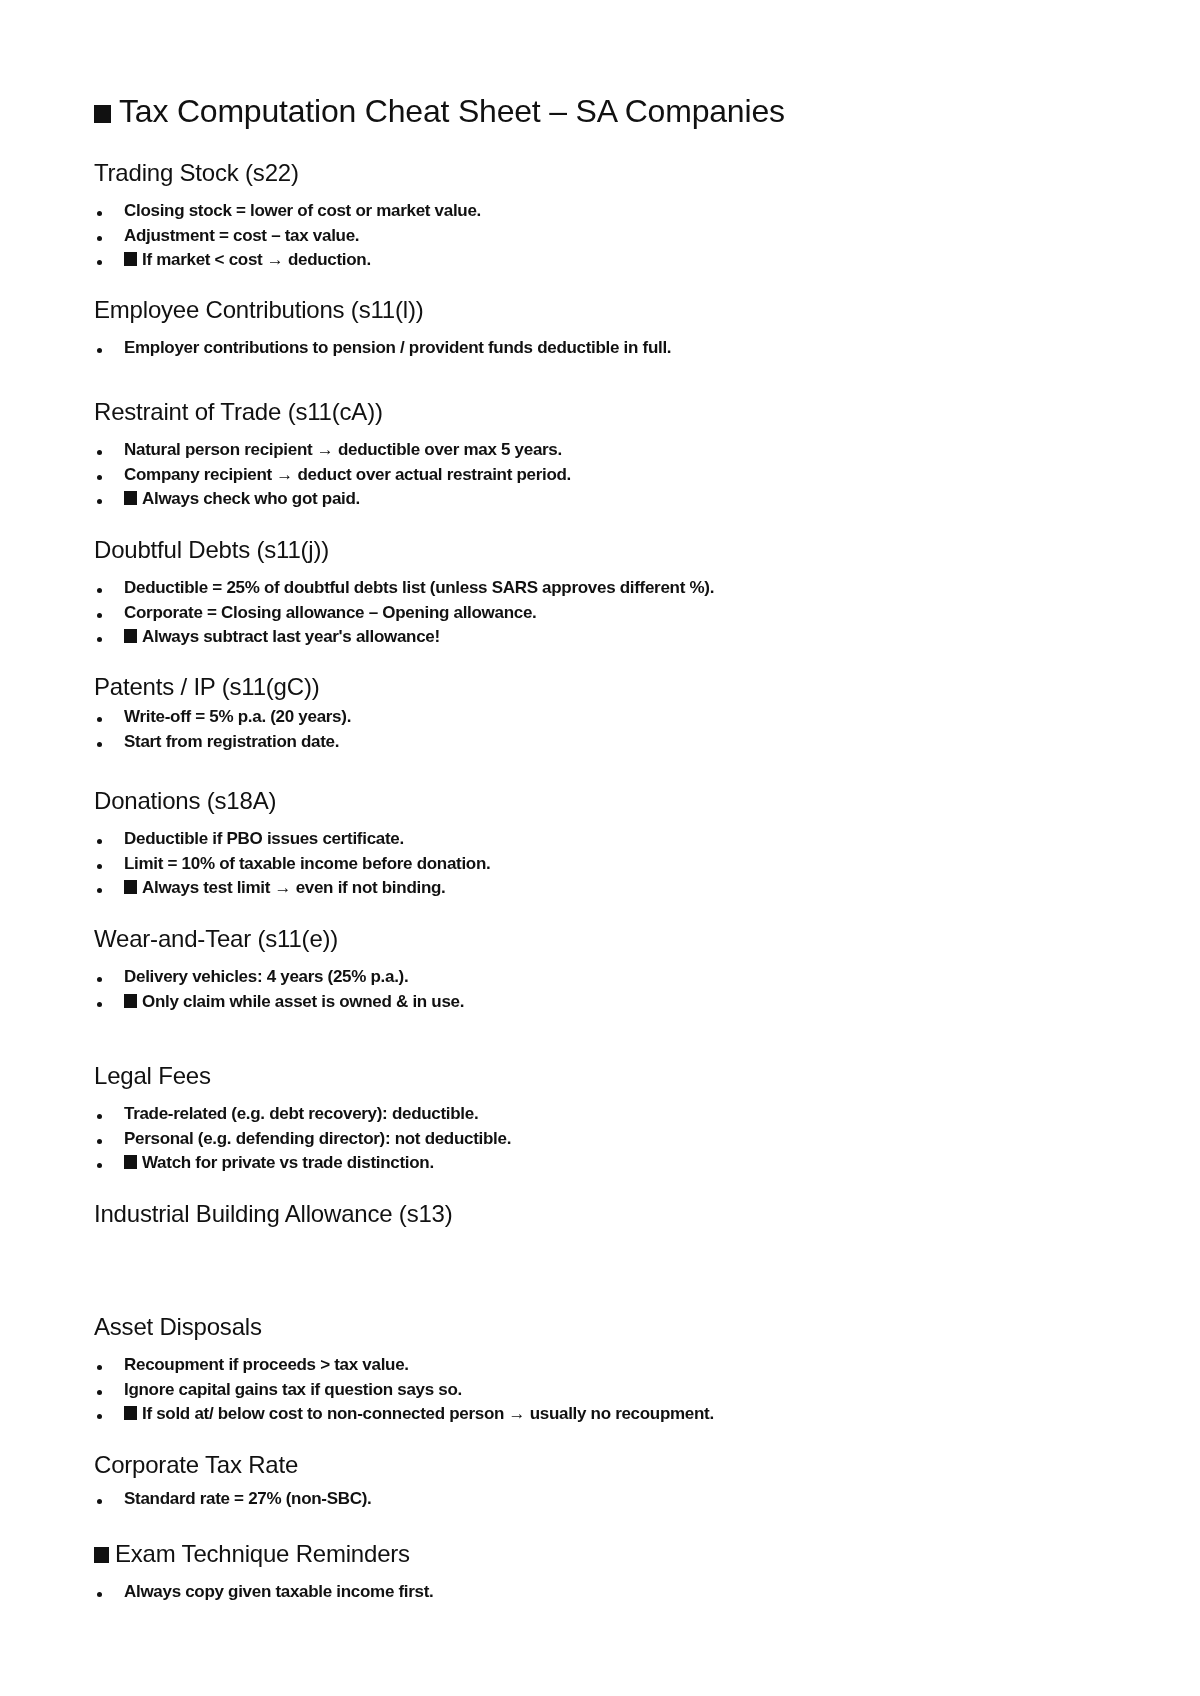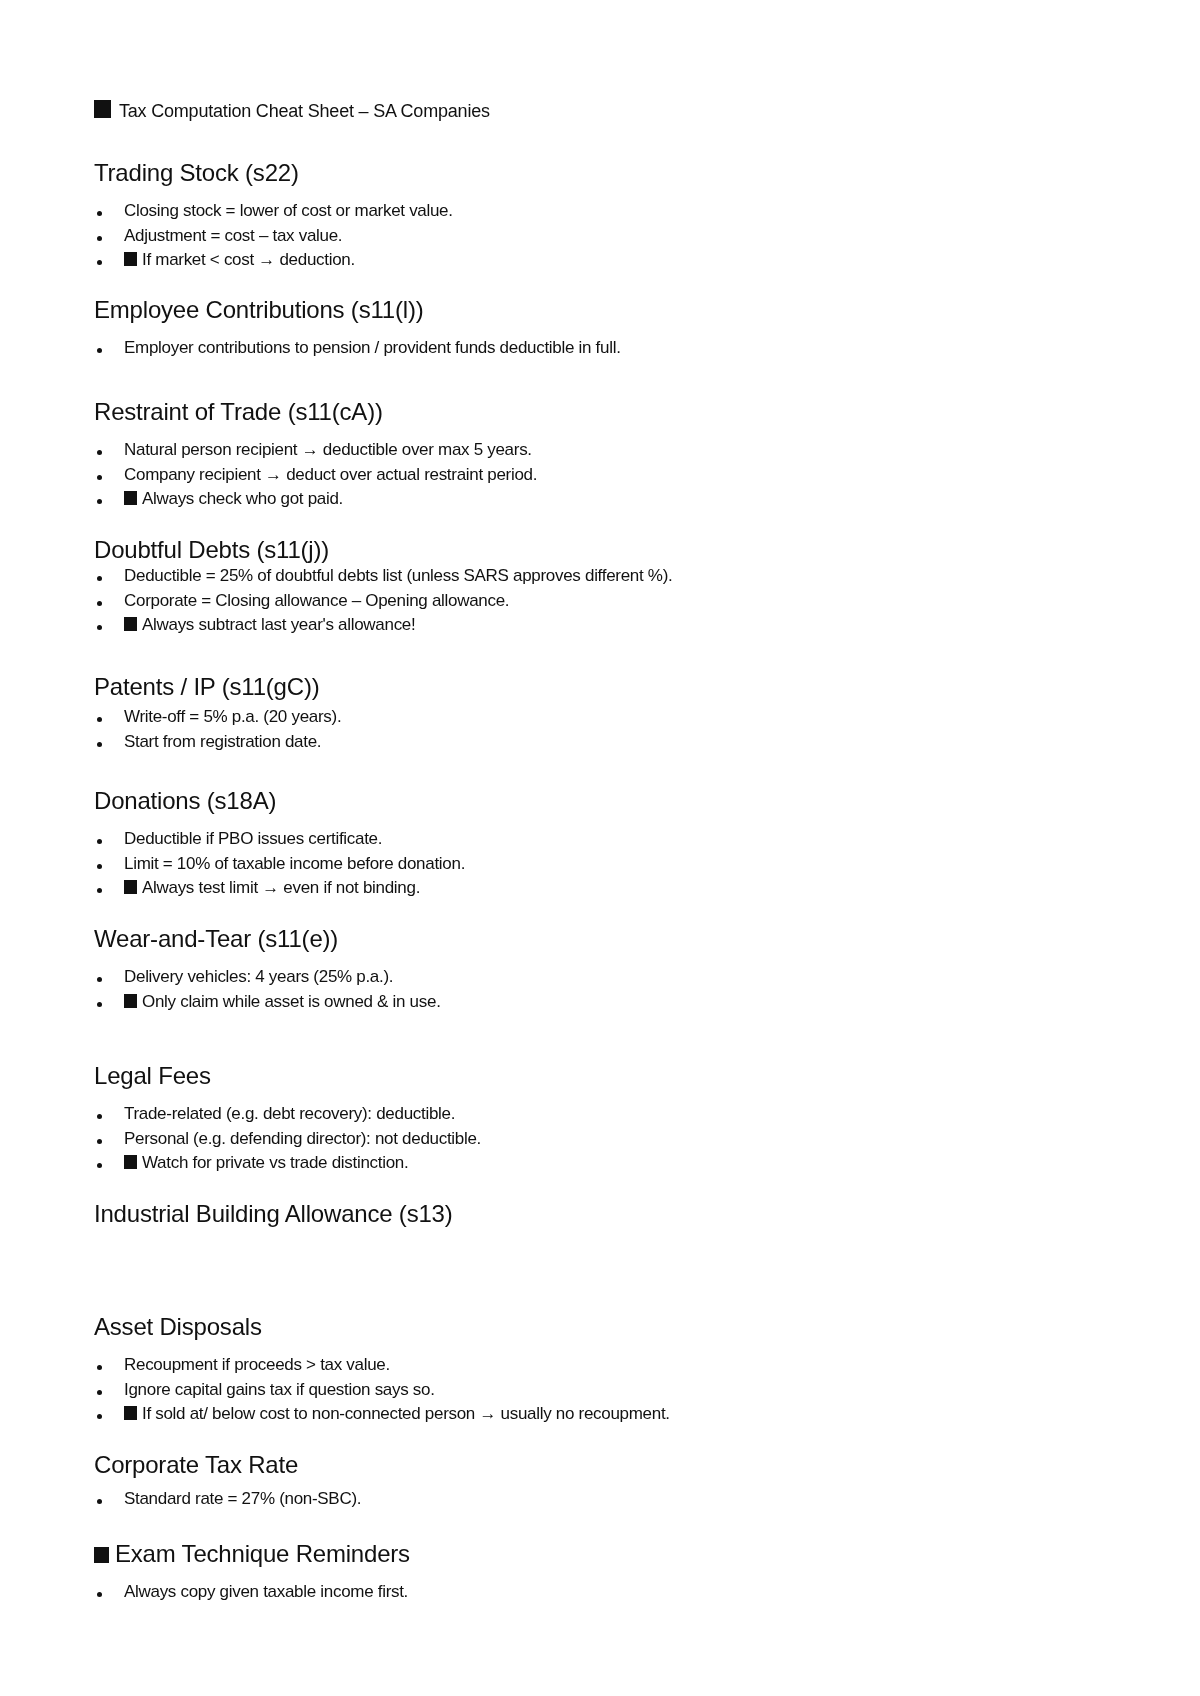--- a/index.html
+++ b/index.html
@@ -18,21 +18,21 @@
     .page {
       position: absolute;
       left: 94px;
       top: 0;
       width: 1020px;
     }
     .title {
       position: absolute;
       left: 0;
       top: 95px;
-      font-size: 18px;
+      font-size: 32px;
       line-height: 32px;
       white-space: nowrap;
       letter-spacing: -0.2px;
     }
     .sq {
       display: inline-block;
       background: #111111;
       vertical-align: baseline;
     }
     .title .sq { width: 17px; height: 18px; margin-right: 8px; position: relative; top: 1px; }
@@ -51,20 +51,21 @@
       margin: 0;
       padding: 0;
     }
     .section li {
       position: relative;
       padding-left: 30px;
       font-size: 17px;
       line-height: 24.5px;
       white-space: nowrap;
       letter-spacing: -0.3px;
+      font-weight: bold;
     }
     .section li .dot {
       position: absolute;
       left: 3px;
       top: 12px;
       width: 5px;
       height: 5px;
       border-radius: 50%;
       background: #111111;
     }
@@ -99,21 +100,21 @@
     <h2>Restraint of Trade (s11(cA))</h2>
     <ul style="margin-top:12px">
       <li><span class="dot"></span><span>Natural person recipient → deductible over max 5 years.</span></li>
       <li><span class="dot"></span><span>Company recipient → deduct over actual restraint period.</span></li>
       <li><span class="dot"></span><span class="sq"></span><span>Always check who got paid.</span></li>
     </ul>
   </div>
 
   <div class="section" style="top:536px">
     <h2>Doubtful Debts (s11(j))</h2>
-    <ul style="">
+    <ul style="margin-top:12px">
       <li><span class="dot"></span><span>Deductible = 25% of doubtful debts list (unless SARS approves different %).</span></li>
       <li><span class="dot"></span><span>Corporate = Closing allowance – Opening allowance.</span></li>
       <li><span class="dot"></span><span class="sq"></span><span>Always subtract last year's allowance!</span></li>
     </ul>
   </div>
 
   <div class="section" style="top:673px">
     <h2>Patents / IP (s11(gC))</h2>
     <ul style="margin-top:4px">
       <li><span class="dot"></span><span>Write-off = 5% p.a. (20 years).</span></li>

